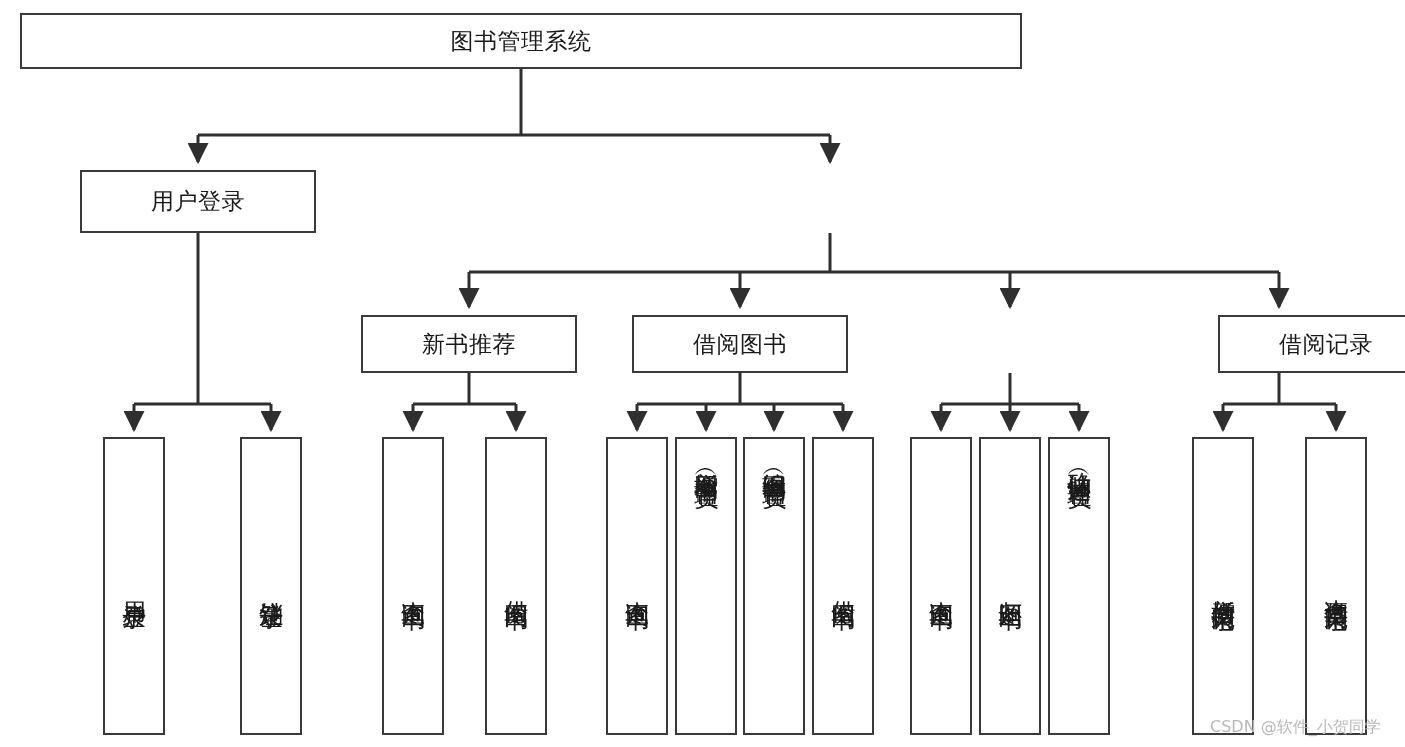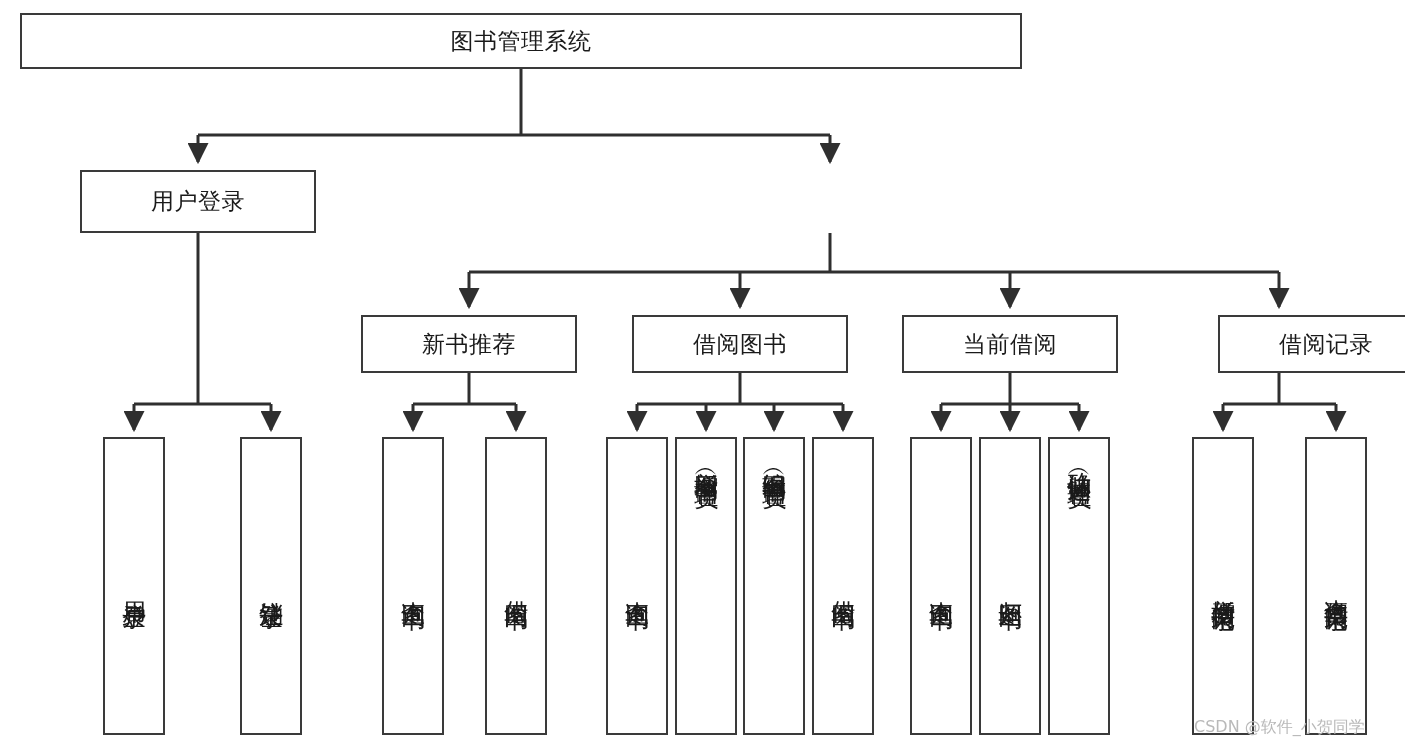--- a/index.html
+++ b/index.html
@@ -64,20 +64,21 @@
   .node.vertical.center {
     align-items: center;
     padding-top: 0;
   }
   .watermark {
     position: absolute;
     font-size: 16px;
     color: #b9b9b9;
     white-space: nowrap;
     user-select: none;
+    padding-left: 16px;
   }
 </style>
 </head>
 <body>
 
 <div id="canvas">
 
   <svg class="edges" viewBox="0 0 1405 747" xmlns="http://www.w3.org/2000/svg">
     <defs>
       <marker id="arrow" viewBox="0 0 10 10" refX="9" refY="5" markerWidth="7" markerHeight="7" orient="auto-start-reverse">
@@ -138,23 +139,20 @@
 
 
   <div class="node horizontal" style="left:361px; top:315px; width:216px; height:58px;">
     <span class="label">新书推荐</span>
   </div>
 
   <div class="node horizontal" style="left:632px; top:315px; width:216px; height:58px;">
     <span class="label">借阅图书</span>
   </div>
 
-  <div class="node horizontal" style="left:902px; top:315px; width:216px; height:58px;">
-    <span class="label">当前借阅</span>
-  </div>
 
   <div class="node horizontal" style="left:1171px; top:315px; width:216px; height:58px;margin-left:47px;">
     <span class="label">借阅记录</span>
   </div>
 
   <div class="node vertical center" style="left:103px; top:437px; width:62px; height:298px;">
     <span class="label">用户登录</span>
   </div>
 
   <div class="node vertical center" style="left:240px; top:437px; width:62px; height:298px;">

